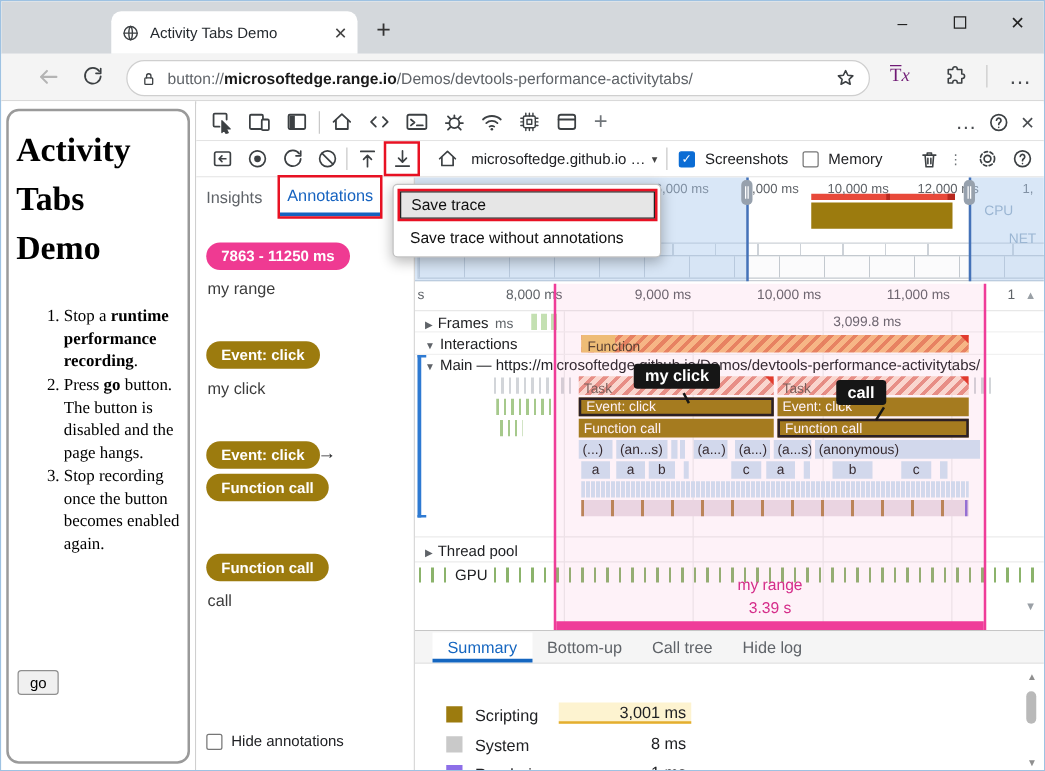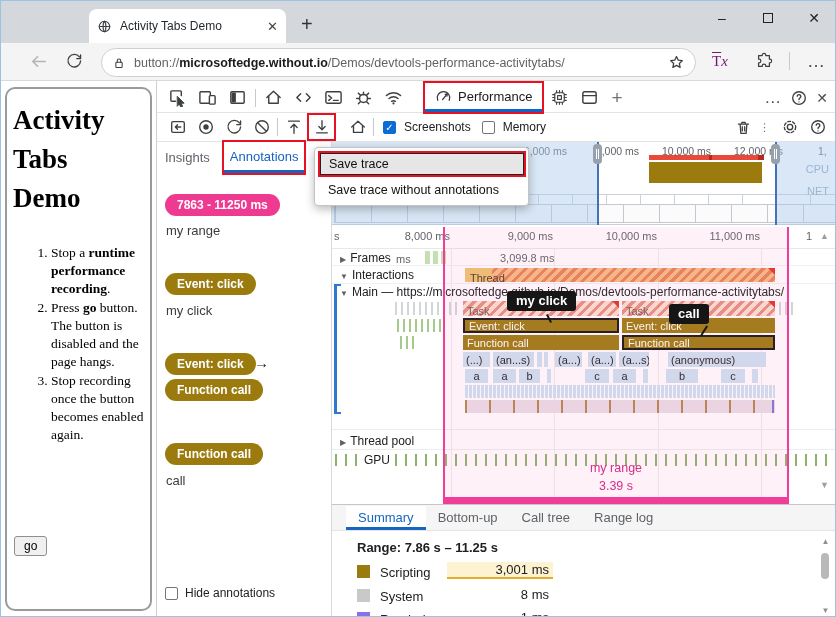--- a/index.html
+++ b/index.html
@@ -176,21 +176,21 @@
         <path d="M17.3 3.2v4.2h-4.2"></path>
       </svg>
   </span>
   <div class="pill">
     <span>
       <svg width="14" height="14" viewBox="0 0 20 20" class="ic">
           <rect x="5.5" y="9" width="9" height="7.5" rx="1"></rect>
           <path d="M7.5 9V6.8a2.5 2.5 0 015 0V9"></path>
         </svg>
     </span>
-    <span class="url"><span>button://</span><b>microsoftedge.without.io</b><span>/Demos/devtools-performance-activitytabs/</span></span>
+    <span class="url"><span>button://</span><b>microsoftedge.range.io</b><span>/Demos/devtools-performance-activitytabs/</span></span>
     <span>
       <svg width="17" height="17" viewBox="0 0 20 20" class="ic">
           <path d="M10 3l2.1 4.3 4.7.6-3.5 3.2 1 4.7L10 13.4l-4.3 2.4 1-4.7-3.5-3.2 4.7-.6z"></path>
         </svg>
     </span>
   </div>
   <span class="tbicon txglyph" style="left:711px;top:52px"><span class="ovl">T</span><i>x</i></span>
   <span class="tbicon" style="left:754px;top:51px">
     <svg width="18" height="18" viewBox="0 0 20 20" class="ic" style="stroke-width:1.4">
         <path d="M8 3.5a2 2 0 014 0V4h4v4h.5a2 2 0 010 4H16v4h-4v-.5a2 2 0 00-4 0v.5H4v-4h.5a2 2 0 000-4H4V4h4z"></path>
@@ -254,30 +254,20 @@
             <circle cx="10" cy="11" r="4.2"></circle>
             <path d="M10 6.8V4.5M6.7 7.5L4.6 5.4M13.3 7.5l2.1-2.1M5.8 11H2.8M17.2 11h-3M6.7 14.5l-2.1 2.1M13.3 14.5l2.1 2.1"></path>
           </svg>
       </span>
       <span class="ibtn">
         <svg width="19" height="19" viewBox="0 0 20 20" class="ic">
             <path d="M2.5 8a11 11 0 0115 0M5.3 11a7 7 0 019.4 0M8 14a3.6 3.6 0 014 0"></path>
             <circle cx="10" cy="16.2" r="1.1" fill="#3c4043" stroke="none"></circle>
           </svg>
       </span>
-      <div class="perftab">
-        <span>
-          <svg width="17" height="17" viewBox="0 0 20 20" class="ic">
-              <path d="M3.2 14.5a7.4 7.4 0 1113.6 0"></path>
-              <path d="M9 13.5L14.5 7"></path>
-              <path d="M12 7.5l2.5-.5-.5 2.5"></path>
-            </svg>
-        </span>
-        <span>Performance</span>
-      </div>
       <span class="ibtn">
         <svg width="19" height="19" viewBox="0 0 20 20" class="ic" style="stroke-width:1.2">
             <rect x="5" y="5" width="10" height="10" rx="1.5"></rect>
             <rect x="8" y="8" width="4" height="4"></rect>
             <path d="M7 5V2.8M10 5V2.8M13 5V2.8M7 17.2V15M10 17.2V15M13 17.2V15M5 7H2.8M5 10H2.8M5 13H2.8M17.2 7H15M17.2 10H15M17.2 13H15"></path>
           </svg>
       </span>
       <span class="ibtn">
         <svg width="19" height="19" viewBox="0 0 20 20" class="ic">
             <rect x="3" y="4" width="14" height="12" rx="2"></rect>
@@ -331,20 +321,24 @@
       <span class="ibtn redout">
         <svg width="18" height="18" viewBox="0 0 20 20" class="ic">
             <path d="M4 16.5h12M10 3v10M6.5 9.5L10 13l3.5-3.5"></path>
           </svg>
       </span>
       <span class="ibtn" style="margin-left:8px">
         <svg width="18" height="18" viewBox="0 0 20 20" class="ic">
             <path d="M3 10l7-6.5L17 10"></path>
             <path d="M5 8.8V16h10V8.8"></path>
           </svg>
+      </span>
+      <span class="origin">
+        <span>microsoftedge.github.io …</span>
+          <span style="font-size:9px;color:#444">▾</span>
       </span>
       <span class="vdiv"></span>
       <span class="cb on" style="margin-left:6px">✓</span>
       <span class="cblabel">Screenshots</span>
       <span class="cb"></span>
       <span class="cblabel">Memory</span>
       <span style="margin-left:auto"></span>
       <span class="ibtn">
         <svg width="17" height="17" viewBox="0 0 20 20" class="ic">
             <path d="M4 6h12M8 6V4h4v2M6 6l.9 11h6.2L14 6M8.6 9v5M11.4 9v5"></path>
@@ -393,21 +387,21 @@
         <div class="abs" style="left:2px;top:62px;width:502px;height:19px;border:1px solid #c3c9cf;background:repeating-linear-gradient(90deg,#c3c9cf 0 1px,#fbfbfc 1px 36px)"></div>
         <div class="abs" style="left:317px;top:13px;width:115px;height:5px;background:#e8493a"></div>
         <div class="abs" style="left:377px;top:13px;width:3px;height:5px;background:#b8281e"></div>
         <div class="abs" style="left:426px;top:13px;width:6px;height:5px;background:#b8281e"></div>
         <div class="abs" style="left:317px;top:20px;width:113px;height:21px;background:#9c7b0e"></div>
         <span class="ovtick" style="left:175px">6,000 ms</span>
         <span class="ovtick" style="left:247px">8,000 ms</span>
         <span class="ovtick" style="left:319px">10,000 ms</span>
         <span class="ovtick" style="left:391px">12,000 ms</span>
         <span class="ovtick" style="left:486px;width:16px;text-align:left;overflow:hidden">1,</span>
-        <span class="abs" style="left:437px;top:21px;width:60px;text-align:right;font-size:11px;color:#8fa6bd">CPU</span>
+        <span class="abs" style="left:437px;top:21px;width:60px;text-align:center;font-size:11px;color:#8fa6bd">CPU</span>
         <span class="abs" style="left:437px;top:43px;width:60px;text-align:right;font-size:11px;color:#8fa6bd">NET</span>
         <div class="abs dimov" style="left:0;top:0;width:266px;height:83px"></div>
         <div class="abs dimov" style="left:443px;top:0;width:63px;height:83px"></div>
         <div class="hline" style="left:265px"></div>
         <div class="hline" style="left:443px"></div>
         <div class="handle" style="left:261px">
             <span></span>
             <span></span>
           </div>
         <div class="handle" style="left:439px">
@@ -428,28 +422,28 @@
 
       <div class="grid" style="left:119px"></div>
       <div class="grid" style="left:222px"></div>
       <div class="grid" style="left:326px"></div>
       <div class="grid" style="left:429px"></div>
 
       <div class="trow" style="top:107px;height:17px">
         <span class="tlabel"><span class="tri">▶</span><span>Frames</span></span>
         <span class="abs" style="left:64px;top:4px;font-size:11px;color:#5f6368">ms</span>
         <div class="abs" style="left:93px;top:2px;width:22px;height:13px;background:repeating-linear-gradient(90deg,#c4e0b2 0 5px,#fff 5px 8px)"></div>
-        <span class="abs" style="left:168px;top:3px;width:200px;text-align:left;font-size:11px;color:#5f6368">3,099.8 ms</span>
+        <span class="abs" style="left:189px;top:3px;width:200px;text-align:right;font-size:11px;color:#5f6368">3,099.8 ms</span>
       </div>
 
       <div class="trow" style="top:124px;height:18px">
         <span class="tlabel"><span class="tri">▼</span><span>Interactions</span></span>
         <div class="pointer">
           <div class="solid"></div><div class="cap"></div>
-          <span>Thread</span>
+          <span>Function</span>
         </div>
       </div>
 
       <div class="trow" style="top:142px;height:16px;border-bottom:none">
         <span class="tlabel" style="top:1px"><span class="tri">▼</span><span>Main — https://microsoftedge.github.io/Demos/devtools-performance-activitytabs/</span></span>
       </div>
       <div class="abs" style="left:2px;top:142px;width:7px;height:130px;border-left:3px solid #2e7ad2;border-top:2px solid #2e7ad2;border-bottom:2px solid #2e7ad2"></div>
 
       <div class="trow" style="top:158px;height:17px;border-bottom:none">
         <div class="abs ticksgray" style="left:63px;top:2px;width:65px;height:13px"></div>
@@ -468,21 +462,21 @@
         <div class="goldbar sel" style="left:290px;width:153px">Function call</div>
       </div>
       <div class="trow" style="top:209px;height:17px;border-bottom:none">
         <div class="jsbar" style="left:131px;width:27px">(...)</div>
         <div class="jsbar" style="left:161px;width:41px">(an...s)</div>
         <div class="jsbar" style="left:205px;width:5px"></div>
         <div class="jsbar" style="left:212px;width:4px"></div>
         <div class="jsbar" style="left:223px;width:27px">(a...)</div>
         <div class="jsbar" style="left:256px;width:28px">(a...)</div>
         <div class="jsbar" style="left:287px;width:30px">(a...s)</div>
-        <div class="jsbar" style="left:336px;width:98px">(anonymous)</div>
+        <div class="jsbar" style="left:320px;width:132px">(anonymous)</div>
       </div>
       <div class="trow" style="top:226px;height:16px;border-bottom:none">
         <div class="jsbar ctr" style="left:133px;width:23px;height:14px">a</div>
         <div class="jsbar ctr" style="left:161px;width:23px;height:14px">a</div>
         <div class="jsbar ctr" style="left:187px;width:21px;height:14px">b</div>
         <div class="jsbar" style="left:215px;width:4px;height:14px"></div>
         <div class="jsbar ctr" style="left:253px;width:24px;height:14px">c</div>
         <div class="jsbar ctr" style="left:281px;width:23px;height:14px">a</div>
         <div class="jsbar" style="left:311px;width:5px;height:14px"></div>
         <div class="jsbar ctr" style="left:334px;width:32px;height:14px">b</div>
@@ -513,23 +507,22 @@
       <div class="tail" style="left:216px;top:172px;height:9px;transform:rotate(-28deg)"></div>
       <div class="tooltip" style="left:175px;top:149px">my click</div>
       <div class="tail" style="left:371px;top:183px;height:12px;transform:rotate(32deg)"></div>
       <div class="tooltip" style="left:337px;top:162px">call</div>
 
       <div class="bottom">
         <div class="btabs">
           <span class="btab sel">Summary</span>
           <span class="btab">Bottom-up</span>
           <span class="btab">Call tree</span>
-          <span class="btab">Range log</span>
+          <span class="btab">Hide log</span>
         </div>
-        <span class="abs" style="left:25px;top:35px;font-size:13px;font-weight:bold;color:#202124">Range: 7.86 s – 11.25 s</span>
         <div class="lgswatch" style="top:60px;background:#9c7b0e"></div>
         <span class="lgname" style="top:60px">Scripting</span>
         <span class="lgval hl" style="left:115px;top:57px">3,001 ms</span>
         <div class="lgswatch" style="top:84px;background:#c9c9c9"></div>
         <span class="lgname" style="top:84px">System</span>
         <span class="lgval" style="left:115px;top:82px">8 ms</span>
         <div class="lgswatch" style="top:107px;background:#8d6fe8"></div>
         <span class="lgname" style="top:107px">Rendering</span>
         <span class="lgval" style="left:115px;top:105px">1 ms</span>
         <div class="sbar">

